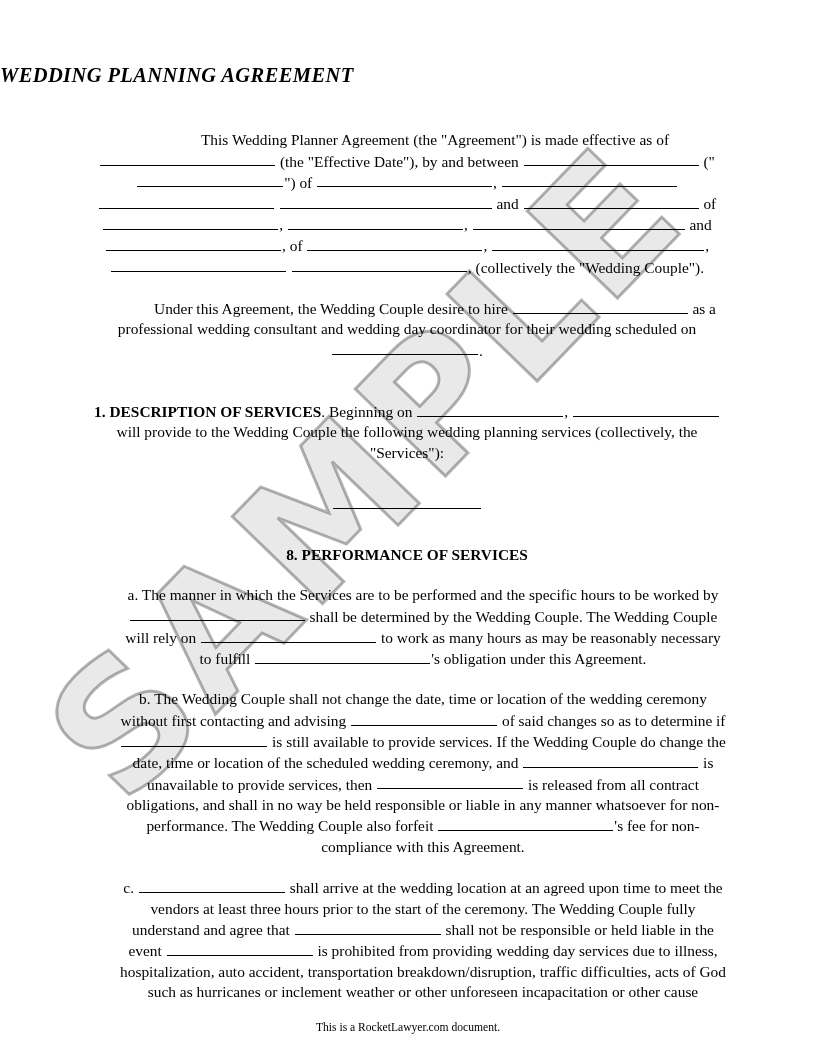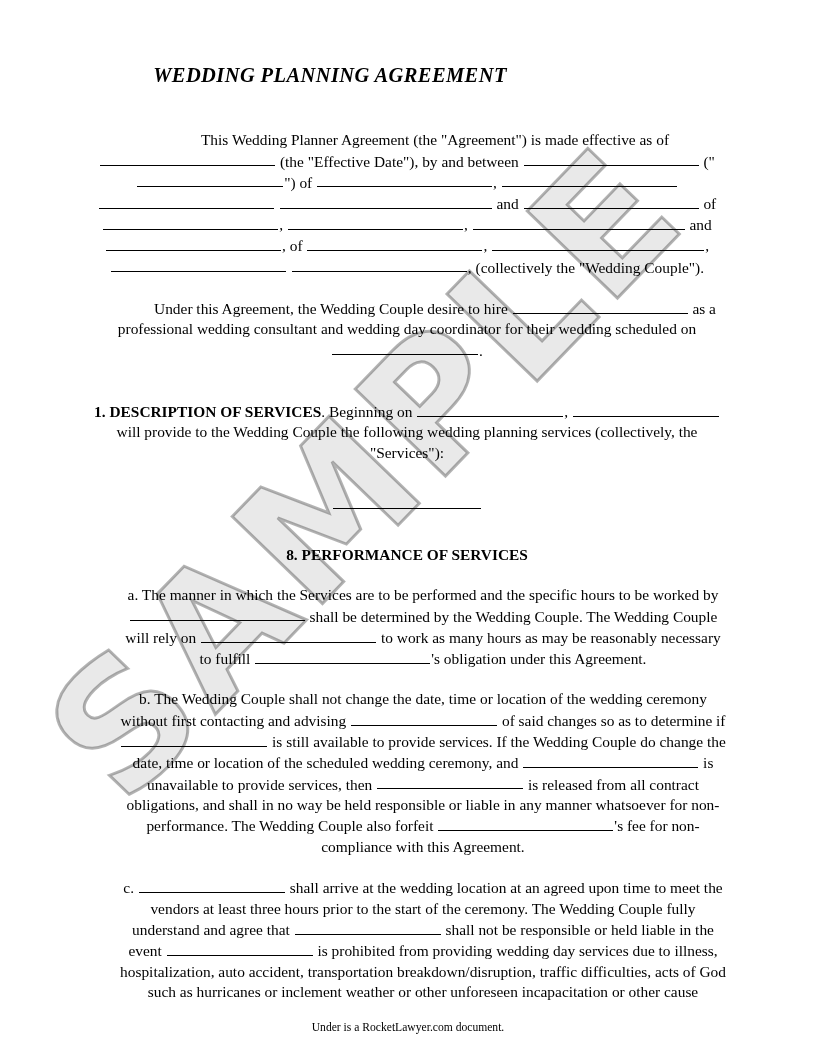--- a/index.html
+++ b/index.html
@@ -51,21 +51,21 @@
   .content {
     position: relative;
     z-index: 2;
     padding: 0;
   }
   .doc-title {
     position: absolute;
     left: 0;
     top: 64px;
     width: 660px;
-    text-align: center;
+    text-align: left;
     font-size: 20.5px;
     font-weight: bold;
     font-style: italic;
     letter-spacing: 0.4px;
   }
   .body-block {
     position: absolute;
     left: 88px;
     top: 130px;
     width: 638px;
@@ -156,16 +156,16 @@
       <div class="gap-md"></div>
 
       <p class="sub-para"><span>b. The Wedding Couple shall not change the date, time or location of the wedding ceremony without first contacting and advising</span> <span class="blank b-lg"></span> <span>of said changes so as to determine if</span> <span class="blank b-lg"></span> <span>is still available to provide services. If the Wedding Couple do change the date, time or location of the scheduled wedding ceremony, and</span> <span class="blank b-xl"></span> <span>is unavailable to provide services, then</span> <span class="blank b-lg"></span> <span>is released from all contract obligations, and shall in no way be held responsible or liable in any manner whatsoever for non-performance. The Wedding Couple also forfeit</span> <span class="blank b-xl"></span><span>'s fee for non-compliance with this Agreement.</span></p>
 
       <div class="gap-md"></div>
 
       <p class="sub-para"><span>c.</span> <span class="blank b-lg"></span> <span>shall arrive at the wedding location at an agreed upon time to meet the vendors at least three hours prior to the start of the ceremony. The Wedding Couple fully understand and agree that</span> <span class="blank b-lg"></span> <span>shall not be responsible or held liable in the event</span> <span class="blank b-lg"></span> <span>is prohibited from providing wedding day services due to illness, hospitalization, auto accident, transportation breakdown/disruption, traffic difficulties, acts of God such as hurricanes or inclement weather or other unforeseen incapacitation or other cause</span></p>
 
     </div>
 
-    <div class="footer-note">Under is a RocketLawyer.com document.</div>
+    <div class="footer-note">This is a RocketLawyer.com document.</div>
 
   </div>
 </div>
 
 </body></html>

